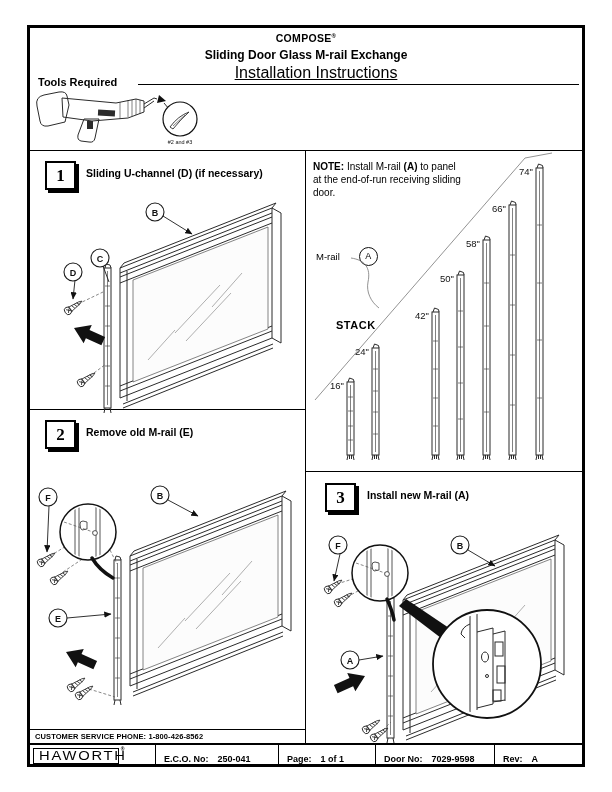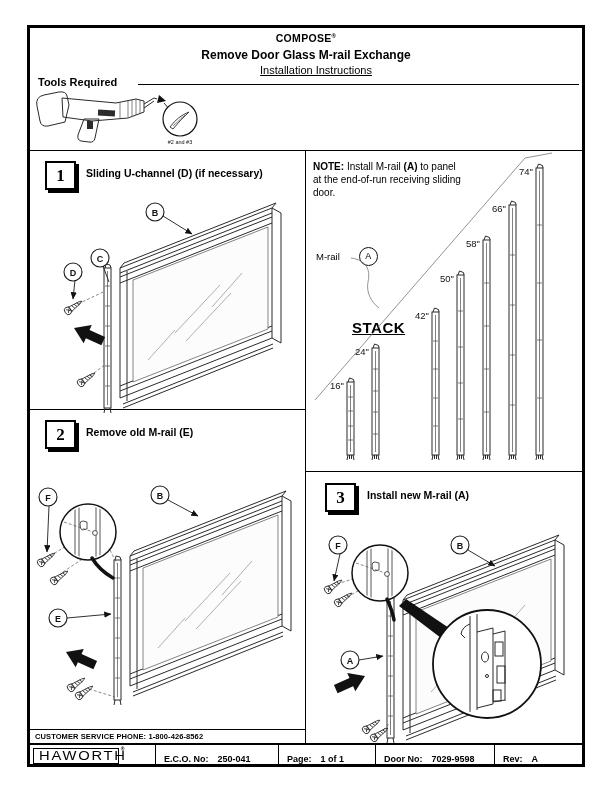--- a/index.html
+++ b/index.html
@@ -7,35 +7,35 @@
         font-family:"Liberation Sans",sans-serif;color:#000;}
   .sheet{position:absolute;left:27px;top:25px;width:558px;height:742px;
          border:3px solid #000;box-sizing:border-box;}
   .abs{position:absolute;}
   .hline{position:absolute;background:#000;height:1px;}
   .vline{position:absolute;background:#000;width:1px;}
   .center{left:0;right:0;text-align:center;}
   .brand{top:4px;font-size:10.5px;font-weight:bold;letter-spacing:.3px;}
   .brand sup{font-size:6px;}
   .title{top:20px;font-size:12px;font-weight:bold;}
-  .subtitle{top:36px;font-size:11px;text-decoration:underline;margin-left:20px;}
+  .subtitle{top:36px;font-size:16px;text-decoration:underline;margin-left:20px;}
   .tools-label{left:8px;top:48px;font-size:11px;font-weight:bold;}
   .tools-rule{top:56px;left:108px;right:3px;}
   .step-box{position:absolute;width:27px;height:25px;border:2px solid #000;background:#fff;
             box-shadow:3px 3px 0 #000;display:flex;align-items:center;justify-content:center;
             font-family:"Liberation Serif",serif;font-weight:bold;font-size:17px;}
   .step-title{position:absolute;font-size:10.5px;font-weight:bold;}
   .note{position:absolute;left:283px;top:132px;width:152px;font-size:10px;line-height:13px;}
   .note b{font-weight:bold;}
   .mrail-row{position:absolute;left:286px;top:219px;display:flex;align-items:center;gap:19px;
              font-size:9.5px;}
   .co-circle{display:inline-block;width:17px;height:17px;border:1px solid #111;border-radius:50%;
              line-height:17px;text-align:center;font-size:9px;background:#fff;}
-  .stack-label{position:absolute;left:306px;top:291px;font-size:15px;font-weight:bold;
-               text-decoration:underline;letter-spacing:.5px;margin-left:16px;}
+  .stack-label{position:absolute;left:306px;top:291px;font-size:11px;font-weight:bold;
+               letter-spacing:.5px;}
   .cust{position:absolute;left:5px;top:704px;font-size:7.5px;font-weight:bold;letter-spacing:.1px;}
   .footer{position:absolute;left:0;right:0;bottom:0;top:715px;border-top:2px solid #000;
           display:flex;align-items:stretch;}
   .fcell{display:flex;align-items:flex-end;padding-left:8px;gap:9px;font-size:9px;font-weight:bold;
          border-left:1.5px solid #000;white-space:nowrap;}
   .fcell:first-child{border-left:none;padding-left:3px;}
   .c-logo{width:122px;}
   .c-eco{width:114px;}
   .c-page{width:88px;}
   .c-part{width:110px;}
@@ -101,21 +101,21 @@
         <path d="M-24,-10 L5,0" stroke-dasharray="3 2" stroke-width="0.7" stroke="#555"></path>
       </g>
     </g>
   </defs>
 </svg>
 
 <div class="page">
   <div class="sheet">
 
     <div class="abs center brand"><span>COMPOSE</span><sup>®</sup></div>
-    <div class="abs center title">Remove Door Glass M-rail Exchange</div>
+    <div class="abs center title">Sliding Door Glass M-rail Exchange</div>
     <div class="abs center subtitle">Installation Instructions</div>
 
     <div class="abs tools-label">Tools Required</div>
     <div class="hline tools-rule"></div>
     <svg style="left:2px;top:58px;" width="172" height="62" viewBox="0 0 172 62">
       <path class="ln" d="M5,20 q-2,-9 7,-11 l15,-3 q7,-1 8,4 l2,9 l-4,17 l-17,4 q-7,1 -8,-5 z" fill="#fff"></path>
       <path class="ln" d="M30,12 L84,17 L104,13 L112,15 L112,26 L96,32 L60,35 L31,31 Z" fill="#fff"></path>
       <path class="thin" d="M96,14 L96,31 M100,14 L100,30 M104,13 L104,29 M108,14 L108,28 M88,16 L88,33"></path>
       <rect x="66" y="24" width="17" height="6" fill="#2b2b2b" transform="rotate(3 74 27)"></rect>
       <path class="ln" d="M52,33 L67,33 L63,52 q-1,5 -6,4 L49,55 q-4,-1 -3,-6 z" fill="#fff"></path>

